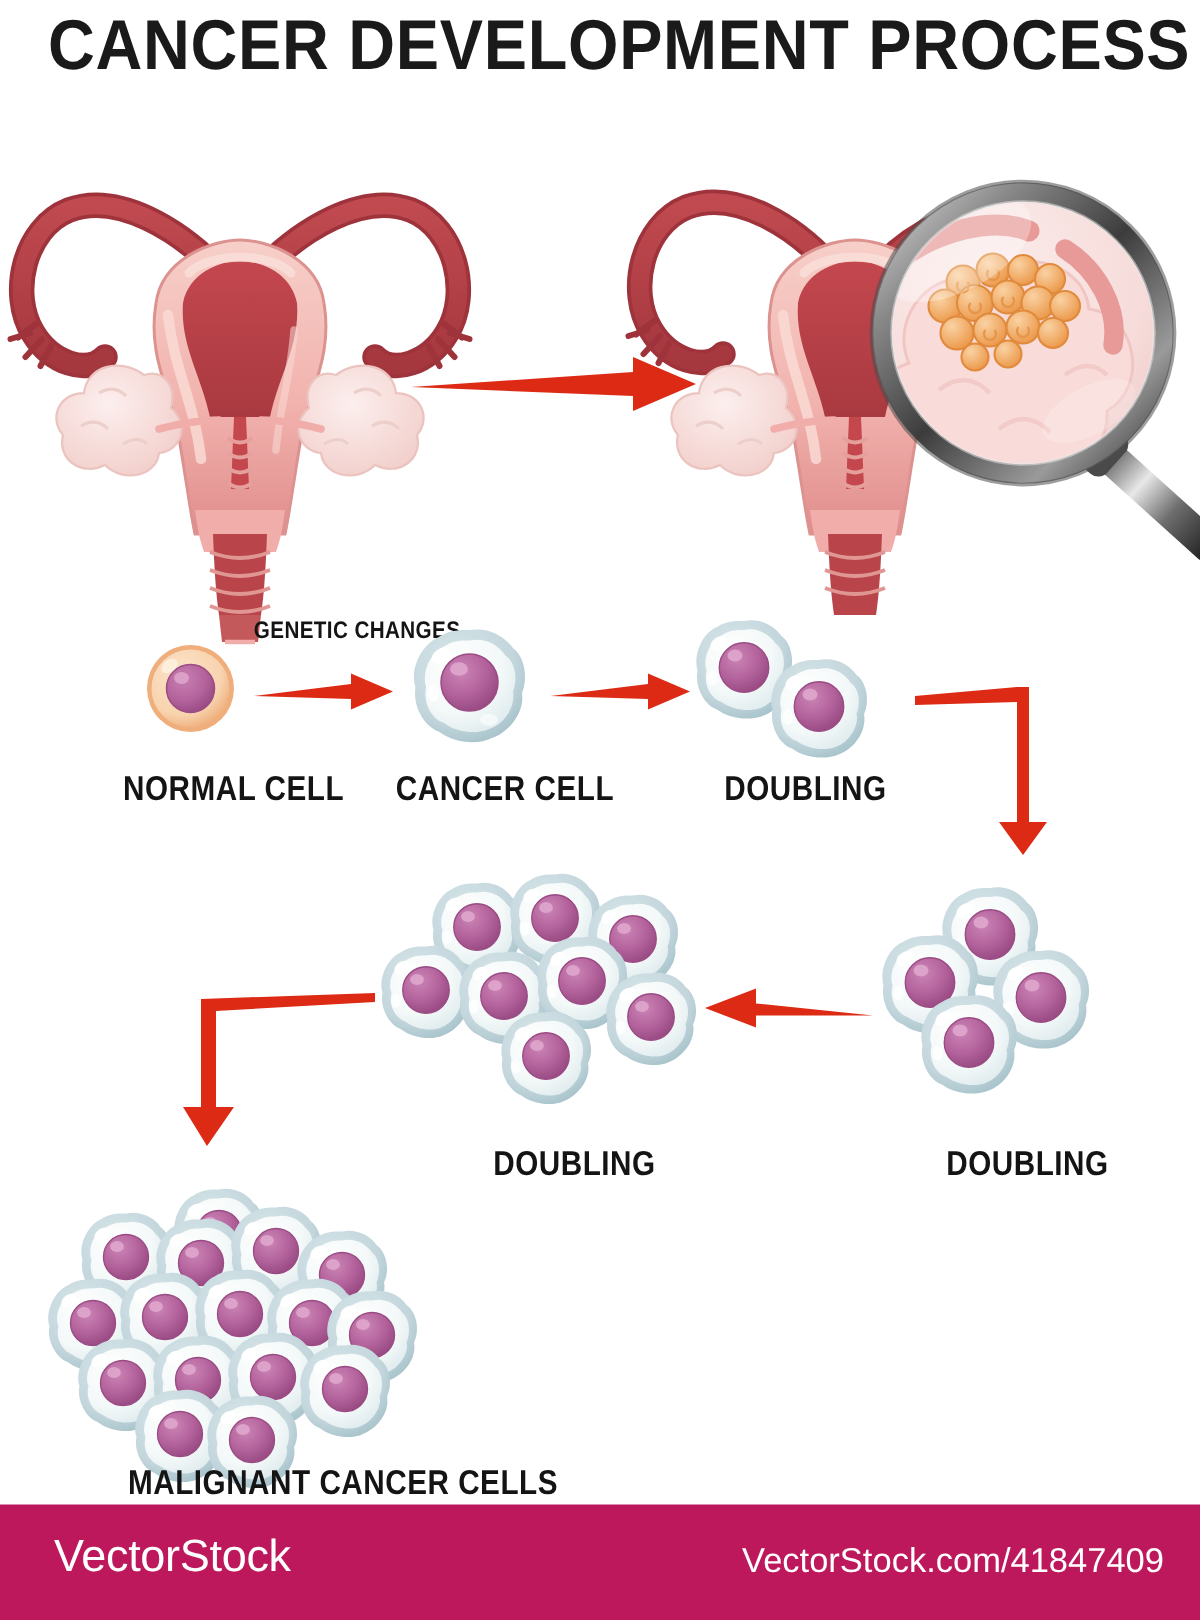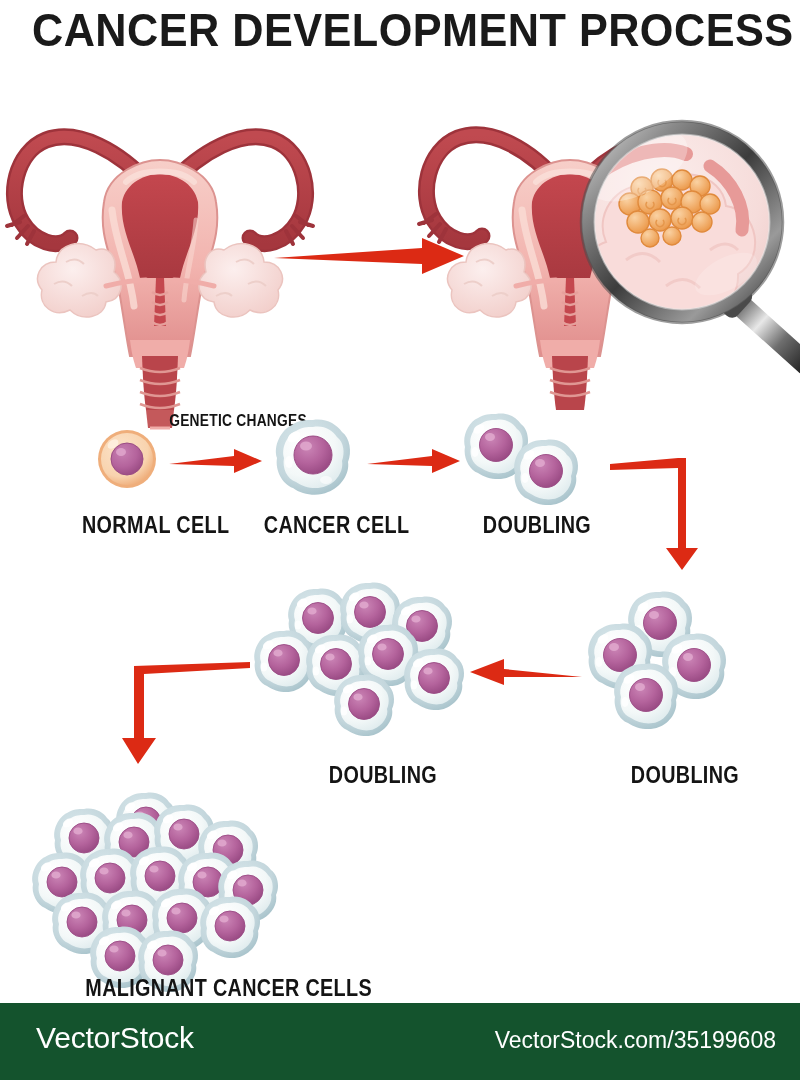--- a/index.html
+++ b/index.html
@@ -20,21 +20,21 @@
   .lbl{
     position:absolute;
     font-family:"Liberation Sans Narrow","Liberation Sans",sans-serif;
     font-weight:700;color:#141414;white-space:nowrap;
     transform:scaleX(0.86);
   }
   .lbl-lg{font-size:23px;letter-spacing:0.4px;}
   .lbl-sm{font-size:16px;letter-spacing:0.3px;}
 
   
-  #footer{position:absolute;left:0;top:1003px;width:800px;height:77px;background:#14532d;}
+  #footer{position:absolute;left:0;top:1003px;width:800px;height:77px;background:#be185d;}
   #footer .fl{position:absolute;left:36px;top:18px;color:#fff;font-size:30px;
       font-family:"Liberation Sans","DejaVu Sans",sans-serif;font-weight:400;letter-spacing:-0.2px;}
   #footer .fr{position:absolute;right:24px;top:24px;color:#fff;font-size:23px;
       font-family:"Liberation Sans","DejaVu Sans",sans-serif;font-weight:400;}
 
   svg{display:block;overflow:visible;}
   .abs{position:absolute;}
 </style>
 </head>
 <body>
@@ -524,16 +524,16 @@
       <use href="#ccell5" x="168" y="100"></use>
 
       <use href="#ccell5" x="58" y="130"></use>
       <use href="#ccell5" x="106" y="134"></use>
     </svg>
   </div>
   <div class="lbl lbl-lg" style="left:62px;top:975px;">MALIGNANT CANCER CELLS</div>
 
   <div id="footer">
     <div class="fl">VectorStock</div>
-    <div class="fr">VectorStock.com/35199608</div>
+    <div class="fr">VectorStock.com/41847409</div>
   </div>
 
 </div>
 
 </body></html>

